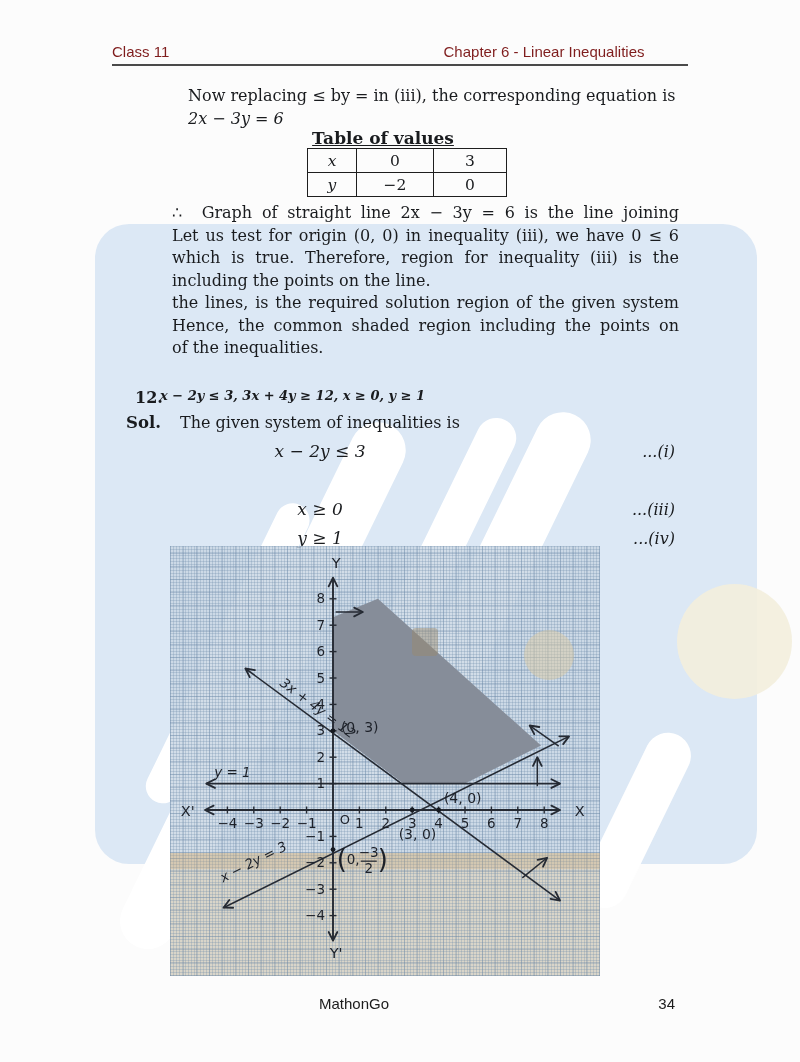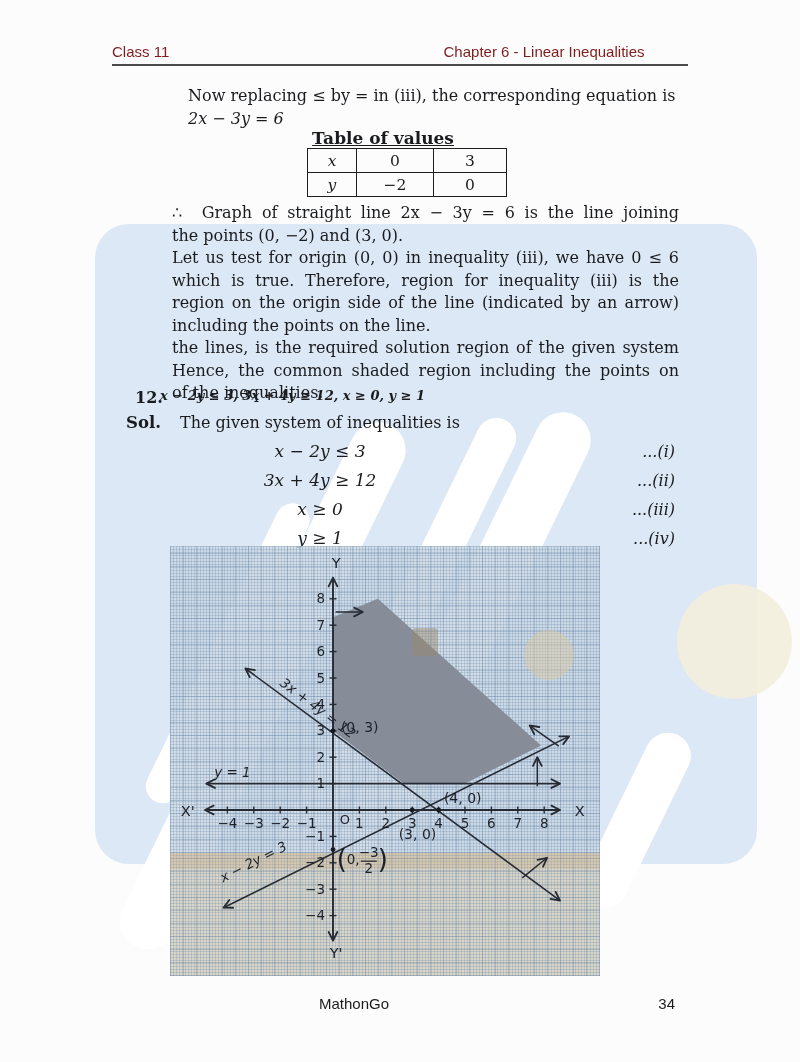--- a/index.html
+++ b/index.html
@@ -93,46 +93,40 @@
     <tr>
       <td class="c1">y</td>
       <td class="c2">−2</td>
       <td class="c3">0</td>
     </tr>
   </tbody>
     </table>
 
   <div class="block para2">
     <div class="line">∴&nbsp;&nbsp;Graph of straight line 2x − 3y = 6 is the line joining</div>
-    <div class="line endline">the points (0, −2) and (3, 0).</div>
     <div class="line">Let us test for origin (0, 0) in inequality (iii), we have 0 ≤ 6</div>
     <div class="line">which is true. Therefore, region for inequality (iii) is the</div>
-    <div class="line">region on the origin side of the line (indicated by an arrow)</div>
     <div class="line endline">including the points on the line.</div>
     <div class="line">the lines, is the required solution region of the given system</div>
     <div class="line">Hence, the common shaded region including the points on</div>
     <div class="line endline">of the inequalities.</div>
   </div>
 
   <div class="block qrow">
     <span class="qnum">12.</span>
     <span class="qtext">x − 2y ≤ 3, 3x + 4y ≥ 12, x ≥ 0, y ≥ 1</span>
   </div>
   <div class="block solrow">
     <span class="sollabel">Sol.</span>
     <span class="soltext">The given system of inequalities is</span>
   </div>
 
   <div class="eq-row" style="top:441px">
     <span class="eq">x − 2y ≤ 3</span>
     <span class="eq-num">...(i)</span>
-  </div>
-  <div class="eq-row" style="top:470px">
-    <span class="eq">3x + 4y ≥ 12</span>
-    <span class="eq-num">...(ii)</span>
   </div>
   <div class="eq-row" style="top:499px">
     <span class="eq">x ≥ 0</span>
     <span class="eq-num">...(iii)</span>
   </div>
   <div class="eq-row" style="top:528px">
     <span class="eq">y ≥ 1</span>
     <span class="eq-num">...(iv)</span>
   </div>
 

